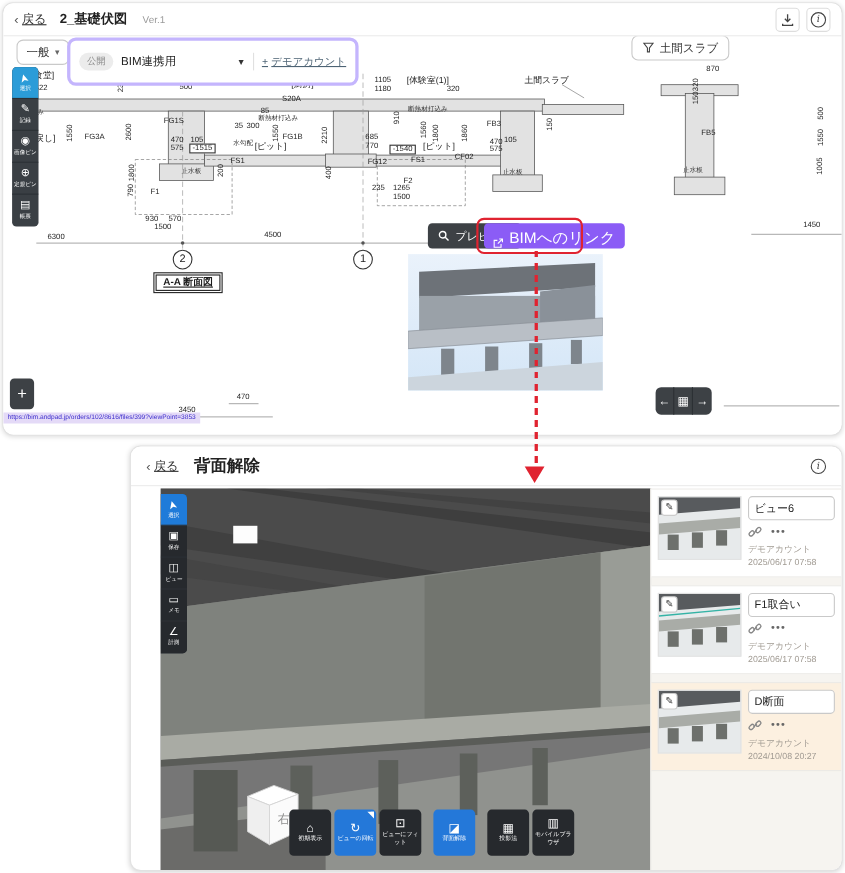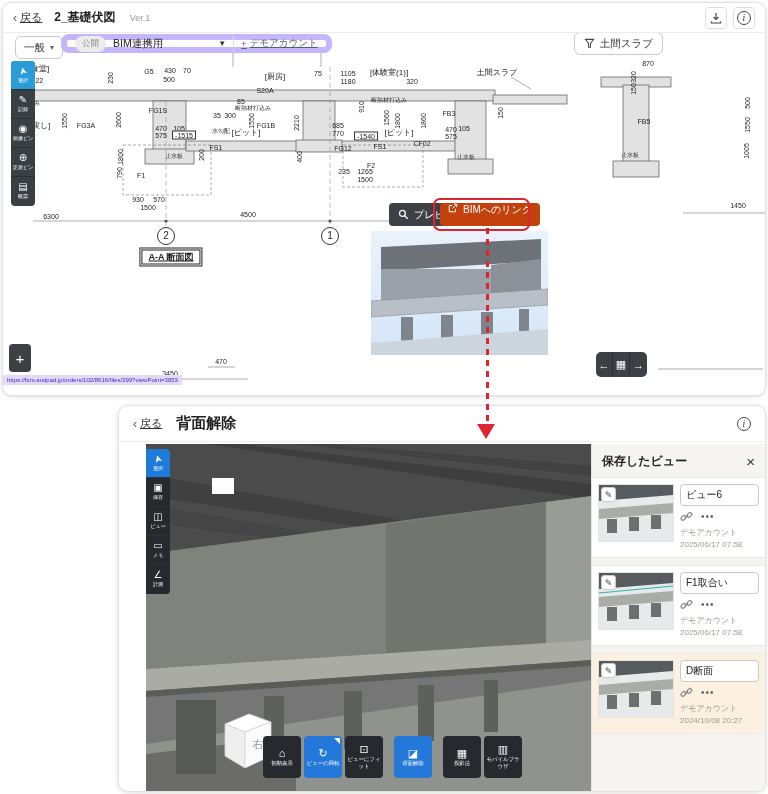--- a/index.html
+++ b/index.html
@@ -16,21 +16,21 @@
   .back u{text-decoration:underline}
   .doc-title{font-weight:bold;font-size:12px;color:#222;margin-left:12px}
   #panel-bottom .doc-title{font-size:15px;margin-left:14px}
   .ver{font-size:9px;color:#9a9a9a;margin-left:14px}
   .hdr-right{margin-left:auto;display:flex;gap:6px;align-items:center}
   .iconbox{width:22px;height:22px;border:1px solid #ddd;border-radius:4px;display:flex;align-items:center;justify-content:center;background:#fff;cursor:pointer}
   .info-circ{width:14px;height:14px;border:1.3px solid #444;border-radius:50%;display:flex;align-items:center;justify-content:center;font-size:9px;font-family:"DejaVu Serif",serif;font-style:italic;color:#444}
   
   .toolrow{position:absolute;top:33px;left:0;right:0;height:26px;z-index:25}
   .btn-general{position:absolute;left:12px;top:0;height:23px;border:1px solid #c9c9c9;border-radius:6px;background:#fff;font-size:10.5px;color:#333;display:flex;align-items:center;gap:5px;padding:0 8px;cursor:pointer}
-  .sheet-group{position:absolute;left:58px;top:-2px;height:19px;border:6px solid #c4b5fd;border-radius:8px;background:#fff;display:flex;align-items:center;padding:0 8px;gap:7px}
+  .sheet-group{position:absolute;left:58px;top:-2px;height:44px;border:3px solid #c4b5fd;border-radius:8px;background:#fff;display:flex;align-items:center;padding:0 8px;gap:7px}
   .pill{background:#ececec;color:#8a8a8a;font-size:8.5px;border-radius:9px;padding:2px 7px}
   .sheet-name{font-size:10.5px;color:#222}
   .caret{font-size:8px;color:#333;margin-left:48px}
   .vsep{width:1px;height:16px;background:#e0e0e0}
   .create-sheet{font-size:9.5px;color:#4d6374;text-decoration:underline;cursor:pointer;display:flex;gap:3px;align-items:center}
   .btn-display{position:absolute;right:102px;top:-4px;height:23px;border:1px solid #c9c9c9;border-radius:6px;background:#fff;font-size:10.5px;color:#333;display:flex;align-items:center;gap:5px;padding:0 9px;cursor:pointer}
   
   .sidetools{position:absolute;background:#3a3f44;border-radius:4px;width:24px;z-index:28;overflow:hidden}
   #panel-top .sidetools{left:8px;top:58px}
   .stool{height:29px;display:flex;flex-direction:column;align-items:center;justify-content:center;color:#fff;border-bottom:1px solid #2c3136;cursor:pointer}
@@ -45,21 +45,21 @@
   .ann{position:absolute;font-size:7px;color:#1c1c1c;white-space:nowrap;transform:translate(-50%,-50%);line-height:1}
   .ann.v{transform:translate(-50%,-50%) rotate(-90deg)}
   .ann.room{font-size:8px}
   .ann.sm{font-size:6px;color:#333}
   .ann.box span{border:1px solid #333;padding:0 2px;background:#fff}
   .ann.bubble{width:18px;height:18px;border:1px solid #333;border-radius:50%;background:#fff;display:flex;align-items:center;justify-content:center;font-size:10px}
   .ann.sec{border:1.4px solid #222;box-shadow:0 0 0 1px #fff,0 0 0 2px #222;padding:2px 6px;font-size:9px;font-weight:bold;background:#fff}
   
   .btn-preview{position:absolute;left:386px;top:170px;height:23px;background:#3d4145;color:#fff;border-radius:4px;font-size:10px;display:flex;align-items:center;gap:5px;padding:0 9px;cursor:pointer;z-index:22}
   .redbox{position:absolute;left:430px;top:165px;width:97px;height:33px;border:2.5px solid #e02330;border-radius:7px;z-index:23;pointer-events:none}
-  .btn-bimlink{position:absolute;left:437px;top:170px;height:23px;background:#c2410c;color:#fff;border-radius:4px;font-size:10px;display:flex;align-items:flex-start;gap:5px;padding:0 8px;cursor:pointer;z-index:22}
+  .btn-bimlink{position:absolute;left:437px;top:170px;height:23px;background:#8b5cf6;color:#fff;border-radius:4px;font-size:14px;display:flex;align-items:flex-end;gap:5px;padding:0 8px;cursor:pointer;z-index:22}
   .preview-img{position:absolute;left:368px;top:198px;width:177px;height:124px;background:linear-gradient(#eaf2fb,#d4e6f7);z-index:21;cursor:pointer}
   
   .btn-zoomplus{position:absolute;left:6px;top:341px;width:22px;height:28px;background:#3d4145;color:#fff;border-radius:4px;font-size:15px;display:flex;align-items:center;justify-content:center;cursor:pointer;z-index:24}
   .url-tip{position:absolute;left:0px;top:372px;background:#e4daf7;color:#3b2ccc;font-size:6px;padding:2px 4px;white-space:nowrap;z-index:24}
   .navbar{position:absolute;right:118px;bottom:18px;height:25px;background:#3d4145;border-radius:5px;display:flex;align-items:center;z-index:24}
   .navbar .ncell{width:17px;height:25px;color:#fff;font-size:11px;display:flex;align-items:center;justify-content:center;cursor:pointer;border-right:1px solid #2c3034}
   .navbar .ncell:last-child{border-right:none}
   
   .red-dots{position:absolute;left:486px;top:228px;width:3px;height:198px;background:repeating-linear-gradient(to bottom,#e02330 0 6px,transparent 6px 11px);z-index:40}
   .red-head{position:absolute;left:477px;top:424px;width:0;height:0;border-left:9px solid transparent;border-right:9px solid transparent;border-top:15px solid #e02330;z-index:41}
@@ -435,24 +435,20 @@
           <span class="blab">投影法</span>
         </div>
         <div class="btool">
           <span class="bico">▥</span>
           <span class="blab">モバイルブラウザ</span>
         </div>
       </div>
   </div>
 
   <div id="saved-views">
-    <div class="sv-hdr">
-      <span class="sv-title">保存したビュー</span>
-      <span class="sv-close">×</span>
-    </div>
     <div>
 
     <div class="sv-card">
           <div class="sv-thumb">
             <svg width="74" height="56" viewBox="0 0 74 56">
               <rect width="74" height="56" fill="#e7eaeb"></rect>
               <polygon points="0,0 74,0 74,10 0,16" fill="#585b5e"></polygon>
               <polygon points="0,24 74,18 74,28 0,34" fill="#a9aca7"></polygon>
               <rect x="8" y="34" width="10" height="14" fill="#6d706c"></rect>
               <rect x="30" y="32" width="10" height="14" fill="#6d706c"></rect>

